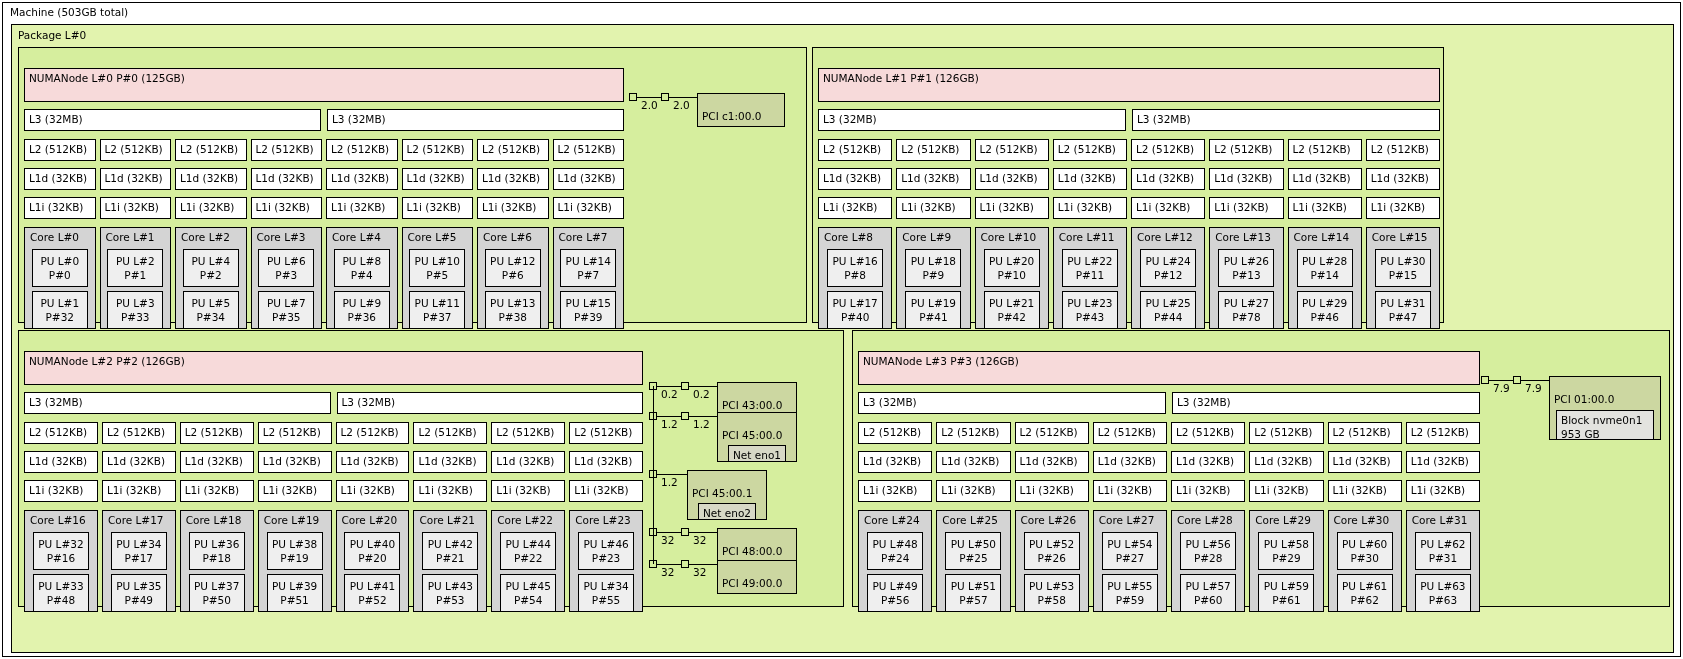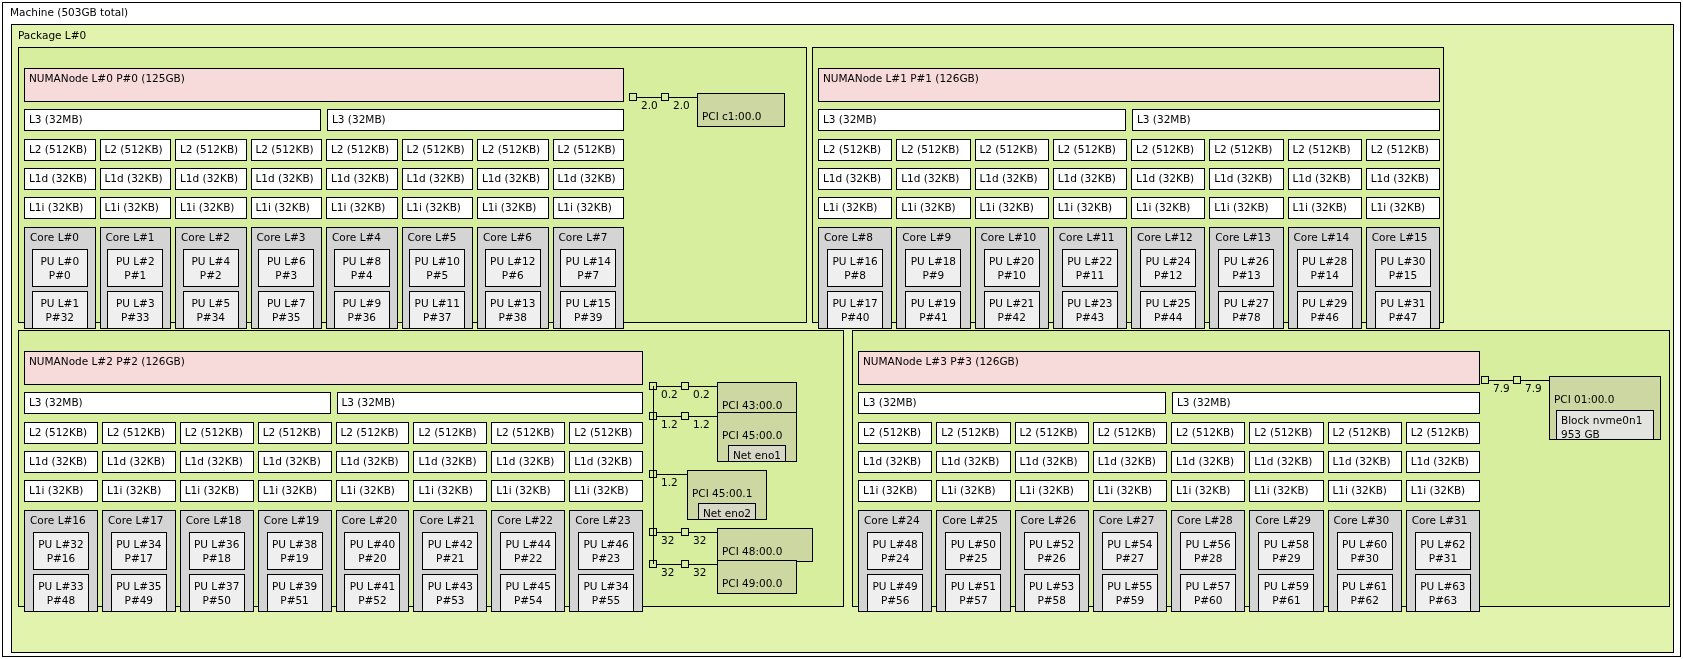--- a/index.html
+++ b/index.html
@@ -522,21 +522,21 @@
               <div class="pci-label">PCI 45:00.1</div>
               <div class="net">Net eno2</div>
             </div>
           </div>
           <div class="pci-row" style="left: 630px; top: 197px;">
             <span class="hline" style="width: 68px;"></span>
             <span class="sq" style="left: 0px;"></span>
             <span class="speed" style="left: 12px;">32</span>
             <span class="sq" style="left: 32px;"></span>
             <span class="speed" style="left: 44px;">32</span>
-            <div class="pci-box" style="left: 68px; width: 96px; height: 26px;">
+            <div class="pci-box" style="left: 68px; width: 80px; height: 26px;">
               <div class="pci-label">PCI 48:00.0</div>
             </div>
           </div>
           <div class="pci-row" style="left: 630px; top: 229px;">
             <span class="hline" style="width: 68px;"></span>
             <span class="sq" style="left: 0px;"></span>
             <span class="speed" style="left: 12px;">32</span>
             <span class="sq" style="left: 32px;"></span>
             <span class="speed" style="left: 44px;">32</span>
             <div class="pci-box" style="left: 68px; width: 80px; height: 26px;">

